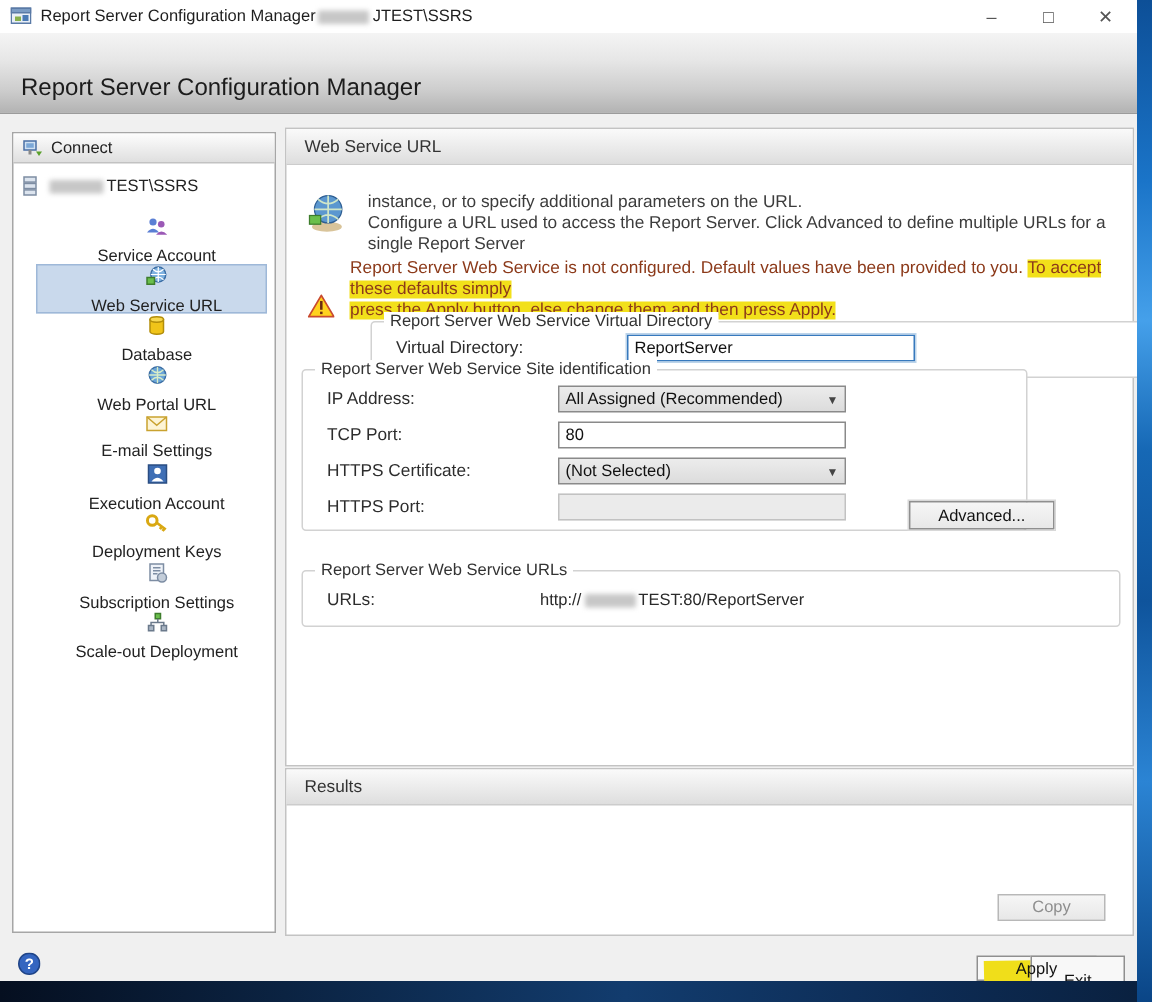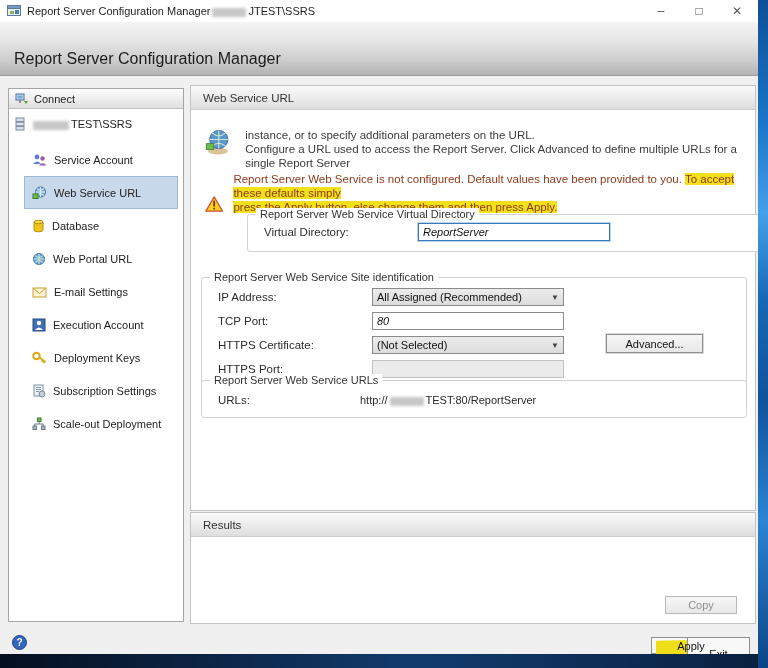--- a/index.html
+++ b/index.html
@@ -26,37 +26,37 @@
     border-bottom:1px solid #9b9b9b;}
   .appheader-title{position:absolute;left:14px;bottom:7px;font-size:16px;color:#1c1c1c;}
   
   .redacted{display:inline-block;height:9px;background:#c7c7c7;filter:blur(1.6px);border-radius:1px;vertical-align:middle;margin:0 2px;}
   
   .sidebar{position:absolute;left:8px;top:88px;width:176px;height:534px;background:#ffffff;border:1px solid #a6a6a6;}
   .sidebar-header{height:20px;background:linear-gradient(180deg,#fdfdfd,#dfdfdf);border-bottom:1px solid #c2c2c2;
     display:flex;align-items:center;gap:5px;padding-left:6px;font-size:11px;color:#222;}
   .server-node{position:absolute;left:6px;top:28px;display:flex;align-items:center;gap:5px;font-size:11px;color:#222;}
   .nav-list{position:absolute;left:0;top:54px;right:0;}
-  .nav-item{height:33px;display:flex;align-items:center;gap:7px;margin:0 5px 0 15px;padding-left:7px;font-size:11px;color:#222;cursor:default;border:1px solid transparent;}
+  .nav-item{height:33px;display:flex;align-items:center;gap:7px;margin:0 5px 0 15px;padding-left:7px;font-size:11px;color:#222;cursor:default;border:1px solid transparent;flex-direction:column;}
   .nav-item.selected{background:#c9d9ec;border:1px solid #9eb8d8;}
   .nav-item svg{flex:0 0 auto;}
   
   .main-panel{position:absolute;left:190px;top:85px;width:566px;height:426px;background:#ffffff;border:1px solid #c3c3c3;}
   .panel-header{height:24px;background:linear-gradient(180deg,#fafafa,#dedede);border-bottom:1px solid #cccccc;
     line-height:24px;padding-left:12px;font-size:11.5px;color:#333;}
   .info-row{position:absolute;left:12px;top:40px;width:540px;display:flex;gap:14px;align-items:flex-start;}
   .info-text{font-size:11.5px;line-height:14px;color:#3c3c3c;padding-top:2px;}
   .warn-row{position:absolute;left:14px;top:86px;width:540px;display:flex;gap:10px;align-items:flex-end;}
   .warn-text{font-size:11.5px;line-height:14px;color:#8c3a1a;}
   .hl{background:#f2e01a;}
   .group{position:absolute;border:1px solid #d2d2d2;border-radius:3px;background:#fff;}
   .group-title{position:absolute;top:-7px;left:8px;background:#ffffff;padding:0 4px;font-size:11px;color:#333;white-space:nowrap;}
   .fld-label{position:absolute;left:16px;font-size:11.5px;color:#2d2d2d;}
   .fld-input{position:absolute;left:170px;width:192px;height:18px;border:1px solid #8a8a8a;background:#fff;
-    font-family:"Liberation Sans",sans-serif;font-size:11px;color:#111;padding:0 4px;font-style:italic;}
+    font-family:"Liberation Sans",sans-serif;font-size:11px;color:#111;padding:0 4px;}
   .fld-input.focused{border:1px solid #3779bd;outline:1px solid #bcd4ea;}
   .fld-input.disabled{background:#ebebeb;border:1px solid #c2c2c2;}
   .fld-select{position:absolute;left:170px;width:192px;height:18px;border:1px solid #8a8a8a;
     background:linear-gradient(180deg,#ececec,#dcdcdc);font-size:11px;color:#111;
     display:flex;align-items:center;padding:0 4px;cursor:default;}
   .fld-select .chev{margin-left:auto;font-size:8px;color:#444;}
   .btn{display:flex;align-items:center;justify-content:center;font-size:11px;color:#111;
     background:linear-gradient(180deg,#f6f6f6,#e8e8e8);border:1px solid #8f8f8f;cursor:default;}
   .advanced-btn{position:absolute;left:415px;top:248px;width:97px;height:19px;box-shadow:0 0 0 1px #d8d8d8;}
   .url-line{position:absolute;left:158px;font-size:11px;color:#2a2a2a;white-space:nowrap;}
@@ -227,21 +227,21 @@
         <div><span class="hl">press the Apply button, else change them and then press Apply.</span></div>
       </div>
     </div>
 
     <div class="group" style="left:10px;top:128px;width:546px;height:38px;margin-left:46px;">
       <div class="group-title">Report Server Web Service Virtual Directory</div>
       <div class="fld-label" style="top:11px;">Virtual Directory:</div>
       <input class="fld-input focused" style="top: 8px;" value="ReportServer">
     </div>
 
-    <div class="group" style="left:10px;top:191px;width:546px;height:108px;">
+    <div class="group" style="left:10px;top:160px;width:484px;height:108px;">
       <div class="group-title">Report Server Web Service Site identification</div>
 
       <div class="fld-label" style="top:13px;">IP Address:</div>
       <div class="fld-select" style="top:10px;">
         <span>All Assigned (Recommended)</span>
         <span class="chev">▼</span>
       </div>
 
       <div class="fld-label" style="top:37px;">TCP Port:</div>
       <input class="fld-input" style="top: 34px;" value="80">

